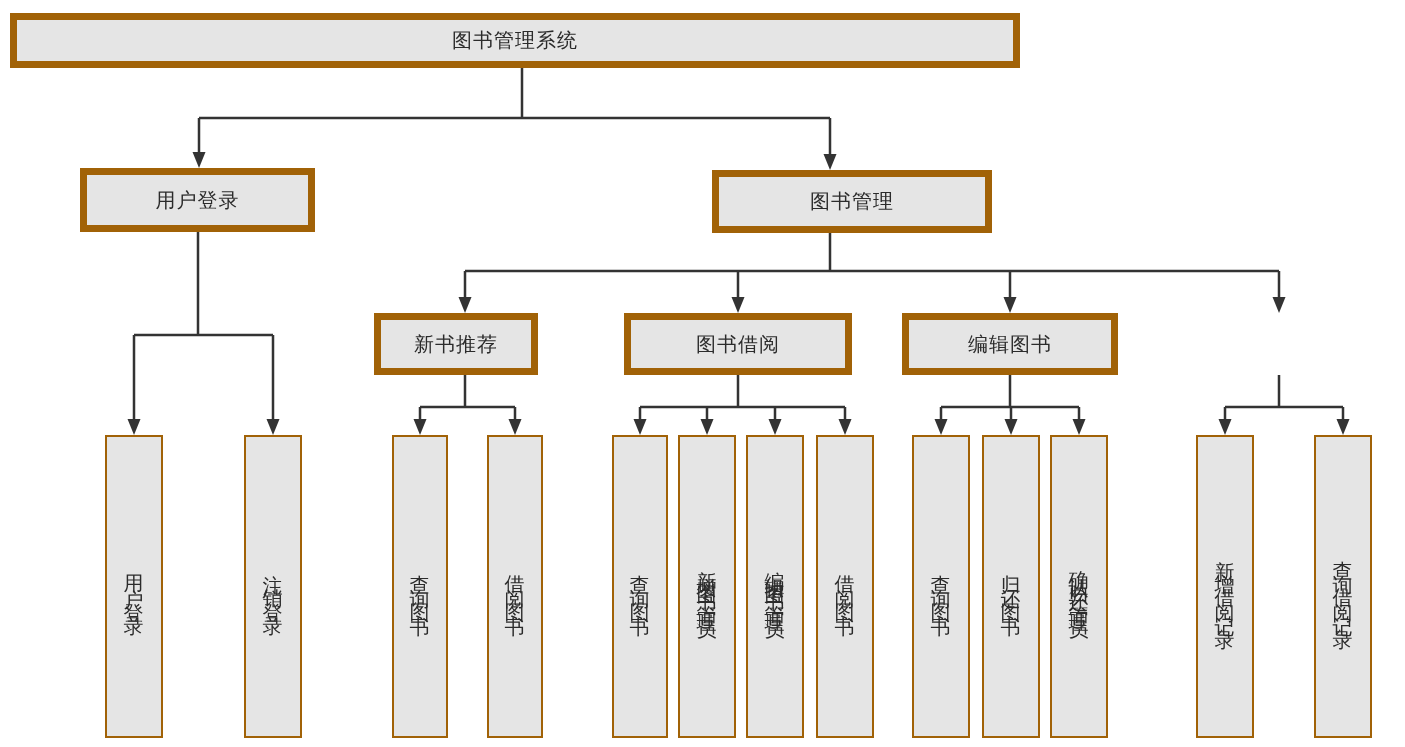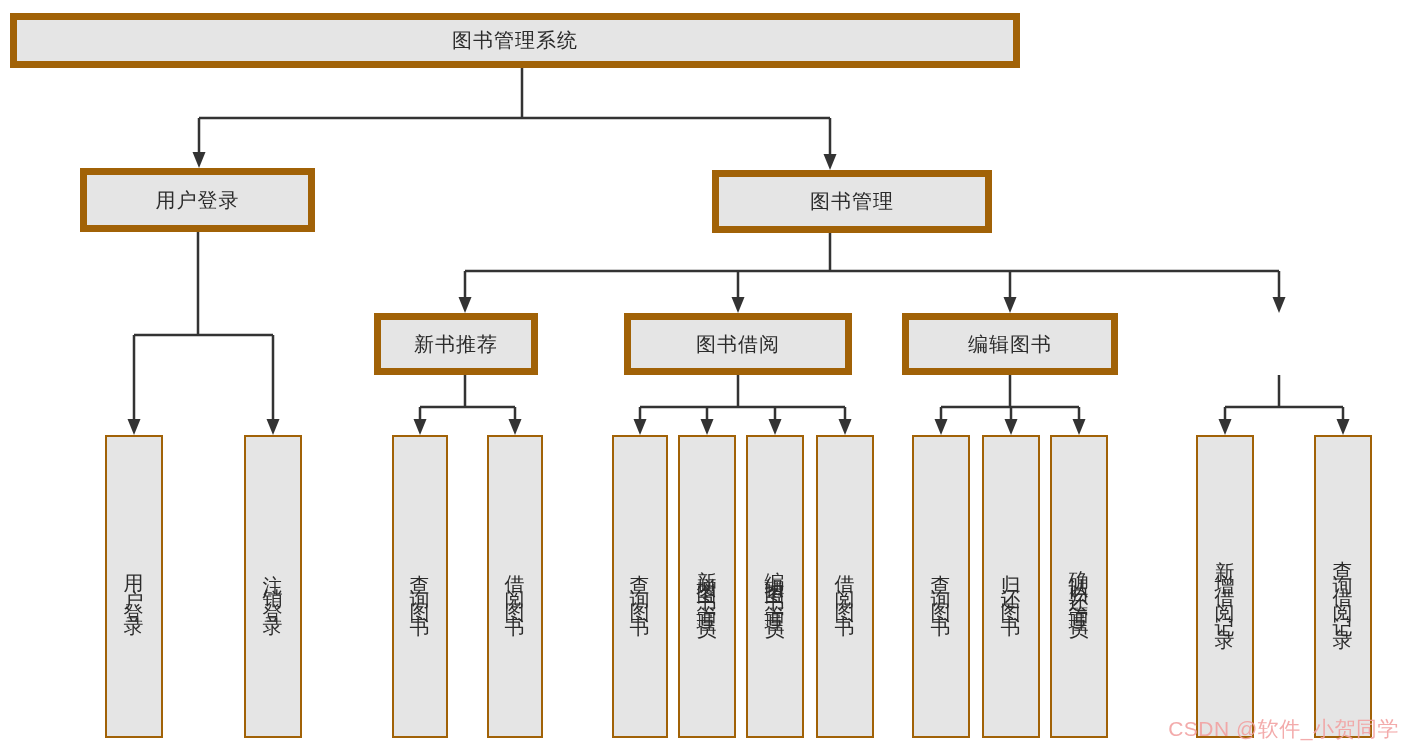--- a/index.html
+++ b/index.html
@@ -123,14 +123,13 @@
   <div class="box vbox vbox-long" style="left:746px; top:435px; width:58px; height:303px;">编辑图书（管理员）</div>
   <div class="box vbox" style="left:816px; top:435px; width:58px; height:303px;">借阅图书</div>
 
   <div class="box vbox" style="left:912px; top:435px; width:58px; height:303px;">查询图书</div>
   <div class="box vbox" style="left:982px; top:435px; width:58px; height:303px;">归还图书</div>
   <div class="box vbox vbox-long" style="left:1050px; top:435px; width:58px; height:303px;">确认归还（管理员）</div>
 
   <div class="box vbox" style="left:1196px; top:435px; width:58px; height:303px;">新增借阅记录</div>
   <div class="box vbox" style="left:1314px; top:435px; width:58px; height:303px;">查询借阅记录</div>
 
-  <div id="watermark" style="color: rgb(242, 162, 162);">CSDN @软件_小贺同学</div>
 </div>
 
 </body></html>

